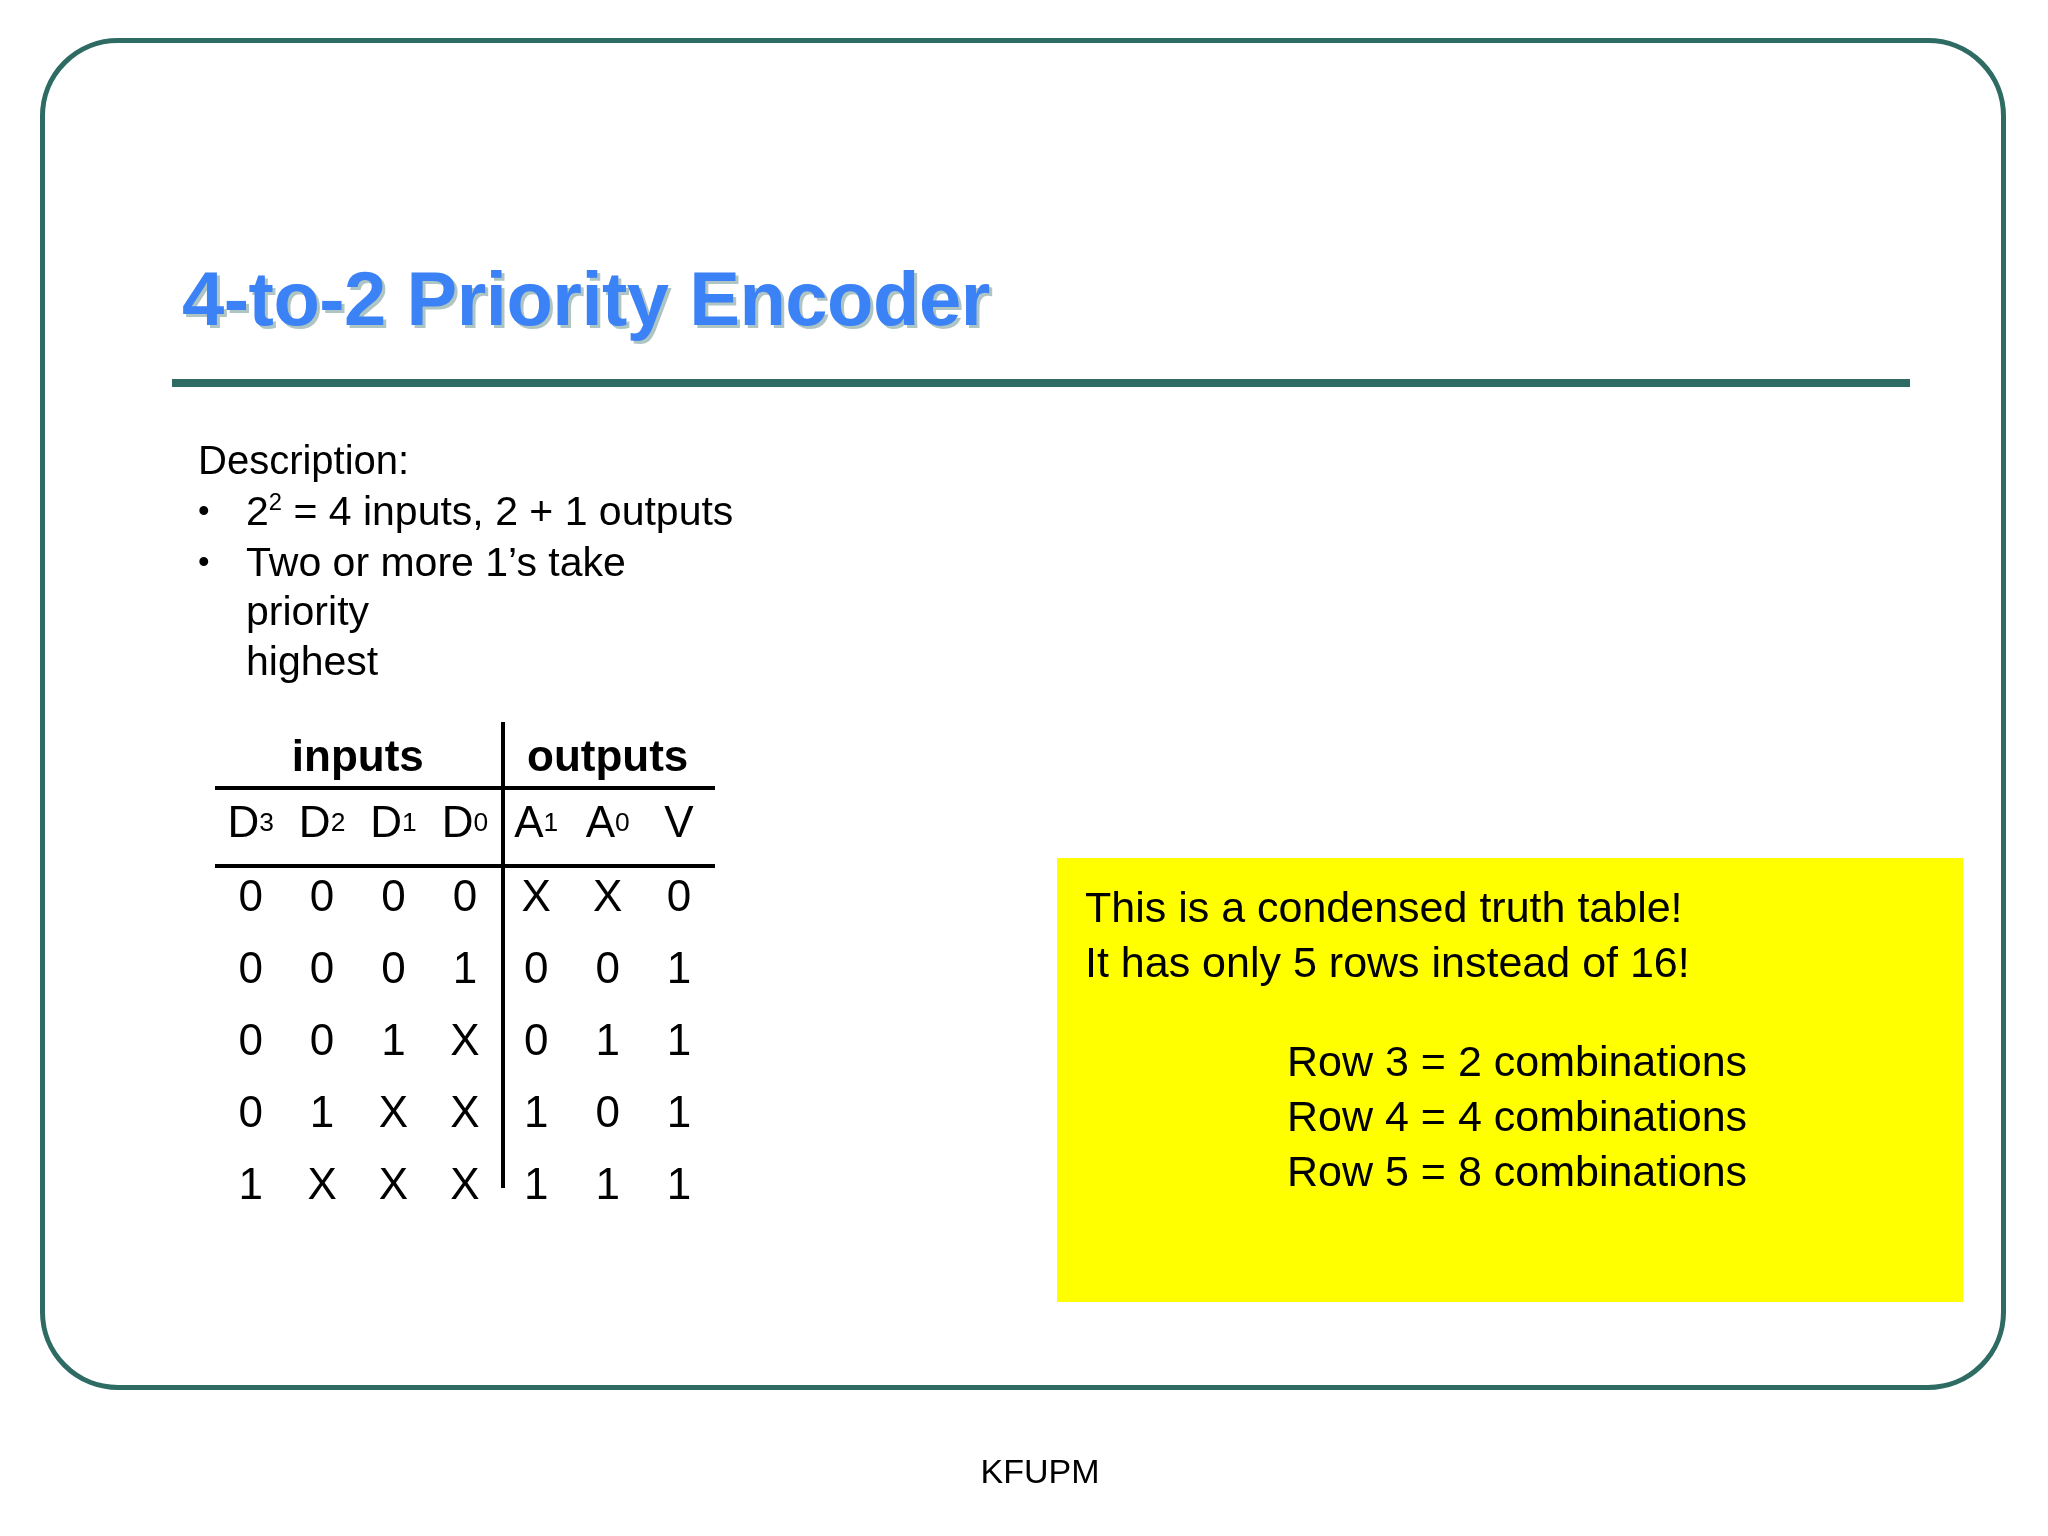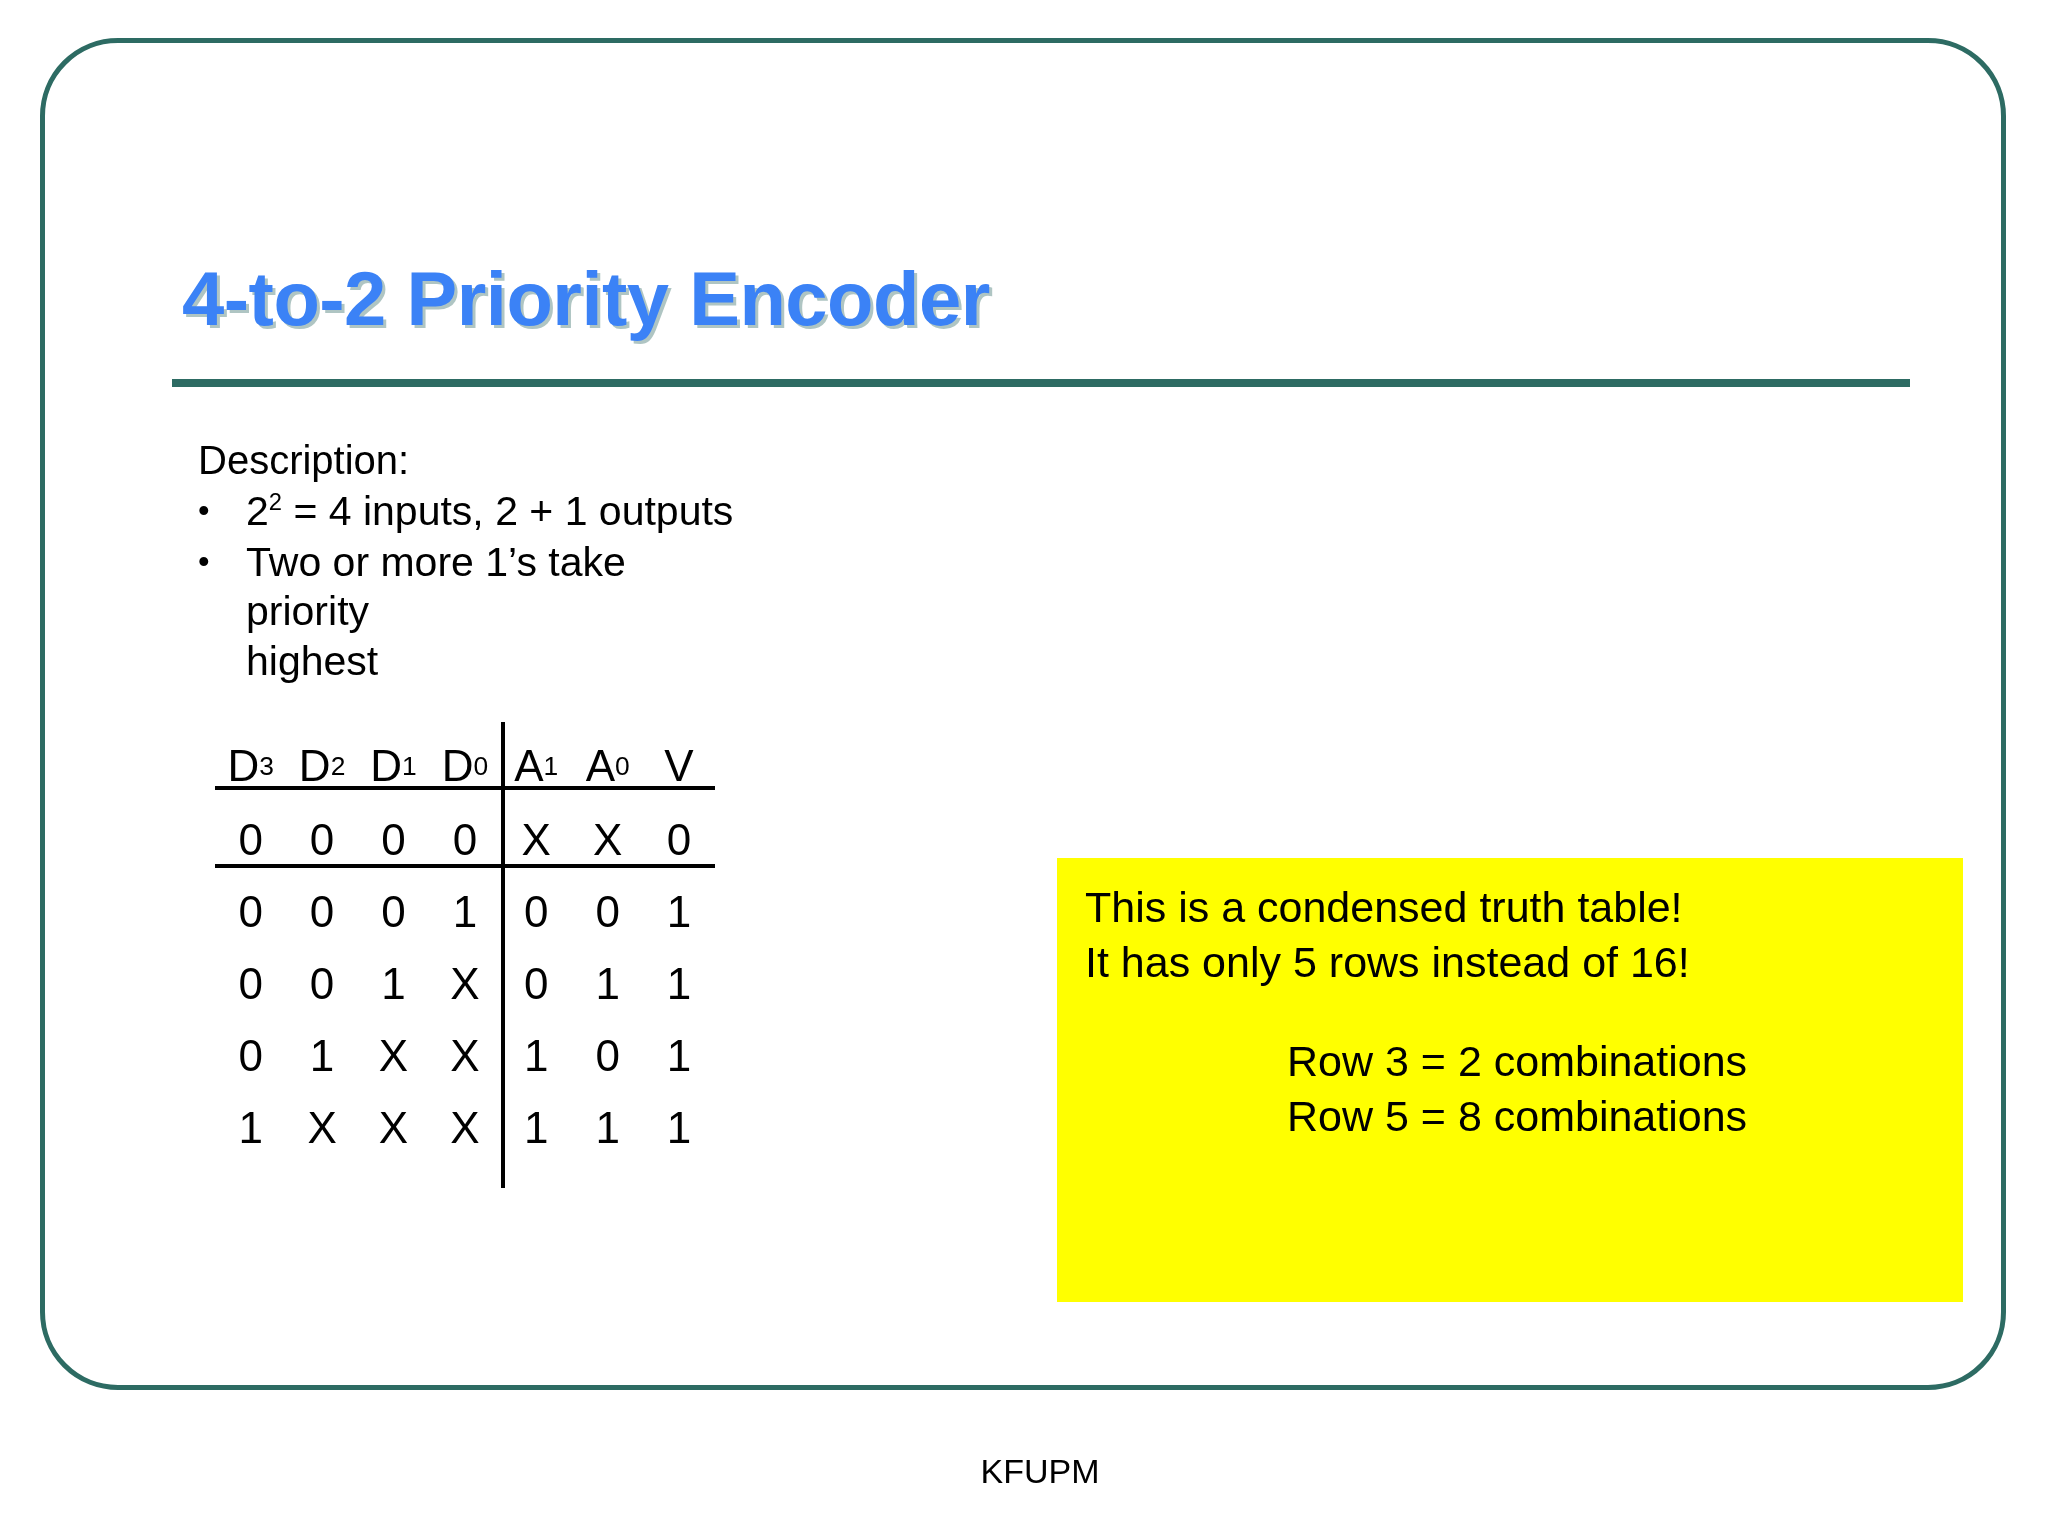--- a/index.html
+++ b/index.html
@@ -211,20 +211,24 @@
     <span class="bullet-text">Two or more 1’s take</span>
   </div>
 
   <div class="cont-line">priority</div>
   <div class="cont-line">highest</div>
 </div>
 
 <div class="tt">
   <div class="tt-grid">
 
+    <div class="tt-row group-hdr">
+      <div class="tt-span-in">inputs</div>
+      <div class="tt-span-out">outputs</div>
+    </div>
 
     <div class="tt-row colhdr">
       <div class="tt-cell">
           <span>D</span>
           <sub class="sub">3</sub>
         </div>
       <div class="tt-cell">
           <span>D</span>
           <sub class="sub">2</sub>
         </div>
@@ -304,16 +308,17 @@
     <div class="rule-mid"></div>
     <div class="vline"></div>
   </div>
 </div>
 
 <div class="callout">
   <div class="callout-line">This is a condensed truth table!</div>
   <div class="callout-line">It has only 5 rows instead of 16!</div>
   <div class="callout-gap"></div>
   <div class="callout-row">Row 3 = 2 combinations</div>
+  <div class="callout-row">Row 4 = 4 combinations</div>
   <div class="callout-row">Row 5 = 8 combinations</div>
 </div>
 
 <div class="footer">KFUPM</div>
 
 </body></html>

